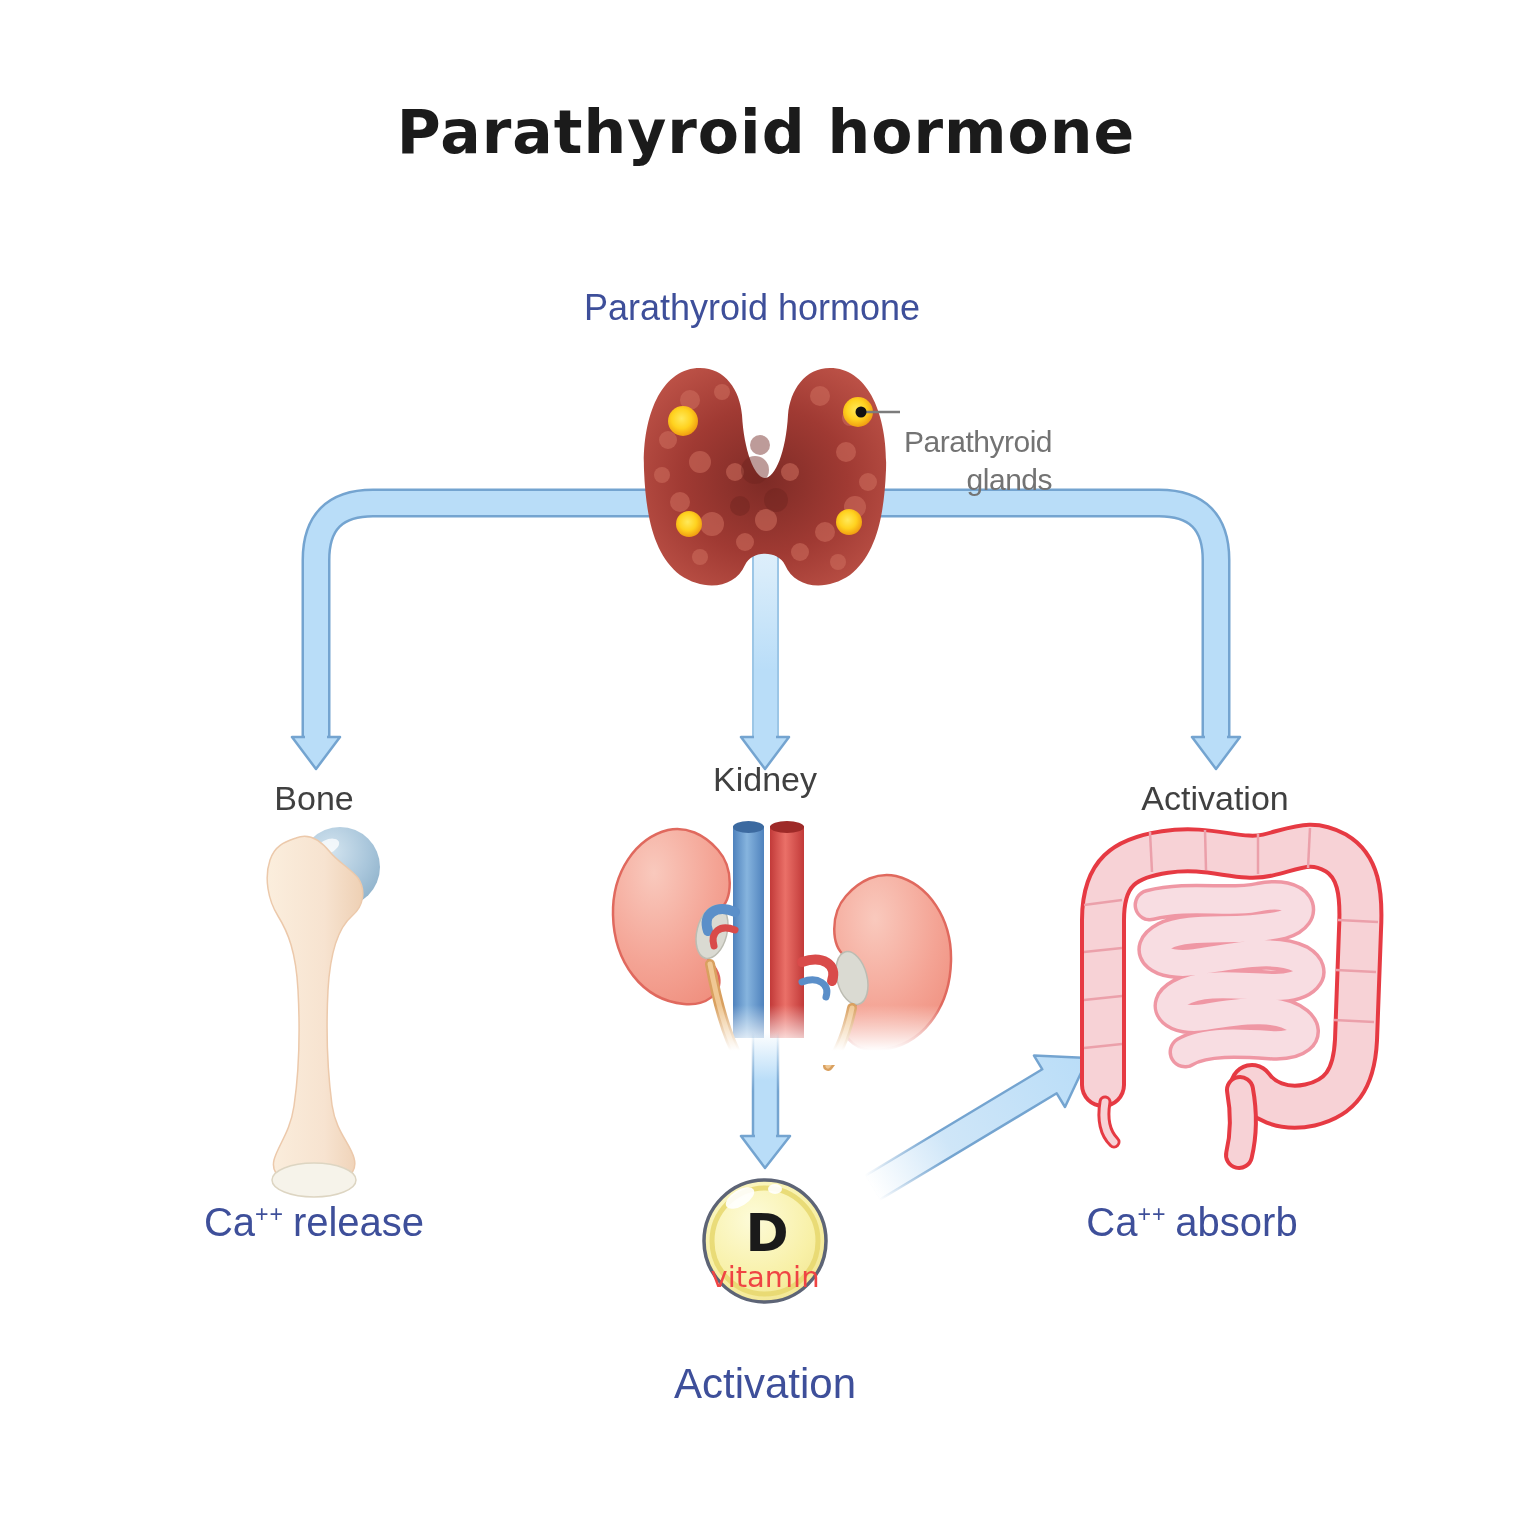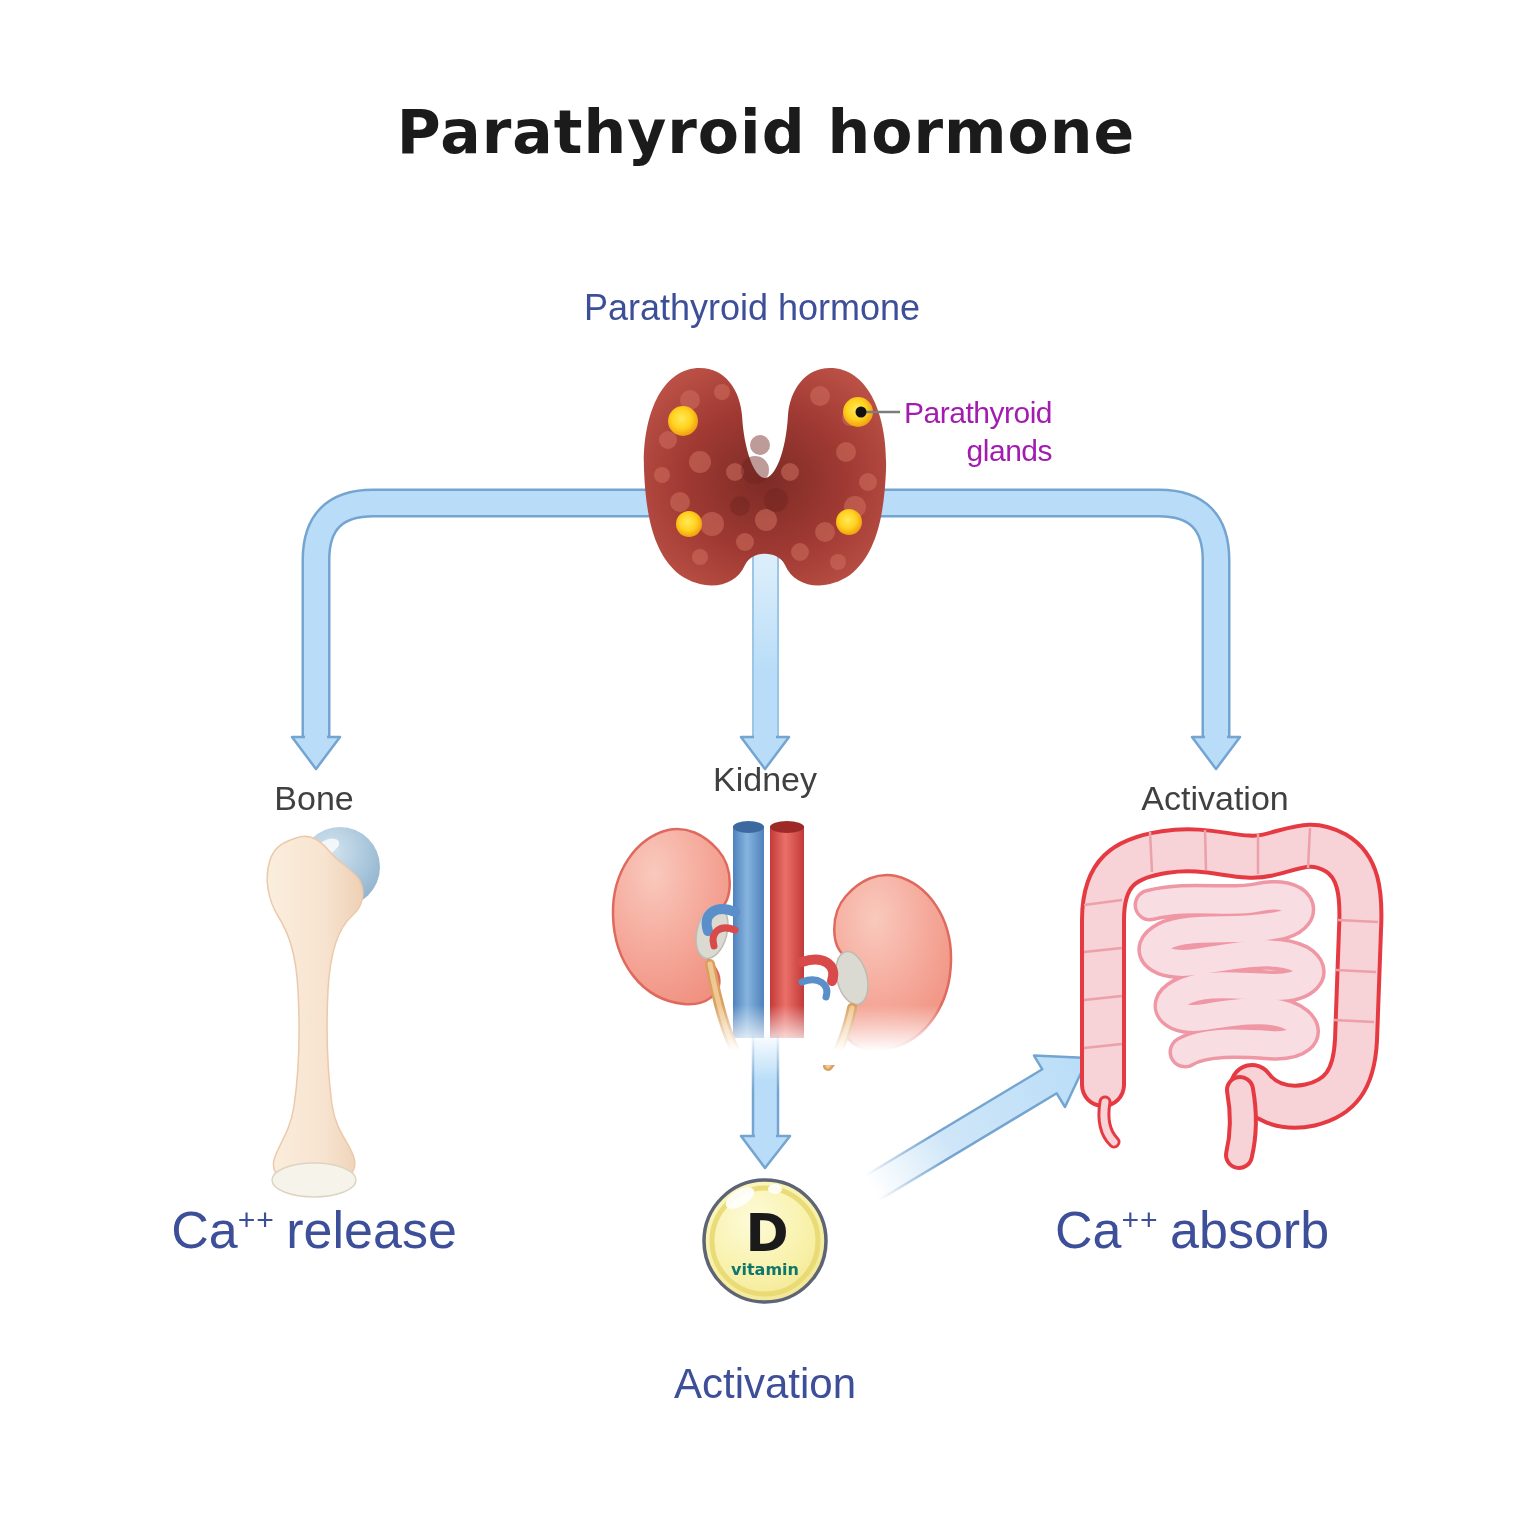--- a/index.html
+++ b/index.html
@@ -5,28 +5,28 @@
   html,body{margin:0;padding:0;background:#ffffff;}
   .canvas{position:relative;width:1536px;height:1536px;background:#ffffff;overflow:hidden;
           font-family:"Liberation Sans",sans-serif;border-radius:24px;}
   .art{position:absolute;left:0;top:0;}
   .lbl{position:absolute;white-space:nowrap;}
   .center{transform:translateX(-50%);text-align:center;}
   .title{font-family:"DejaVu Sans",sans-serif;font-weight:bold;font-size:60px;color:#1b1b1b;letter-spacing:1px;}
   .blue{color:#3e4f9a;}
   .black{color:#404040;}
   .pth{font-size:36px;line-height:1.16;font-weight:normal;}
-  .callout{font-size:30px;line-height:1.26;text-align:right;width:150px;color:#a21caf;letter-spacing:-0.5px;}
+  .callout{font-size:30px;line-height:1.26;text-align:right;width:150px;color:#737373;letter-spacing:-0.5px;margin-top:29px;}
   .organ{font-size:34px;}
-  .effect{font-size:52px;}
+  .effect{font-size:40px;}
   .effect .sup{font-size:58%;vertical-align:super;letter-spacing:1px;}
   .effect .rest{margin-left:0.22em;}
   .activation{font-size:42px;}
   .vit-letter{font-family:"DejaVu Sans",sans-serif;font-weight:bold;font-size:52px;color:#1a1a1a;}
-  .vit-word{font-family:"DejaVu Sans",sans-serif;font-weight:bold;font-size:16px;color:#0f766e;}
+  .vit-word{font-family:"DejaVu Sans",sans-serif;font-weight:normal;font-size:29px;color:#ef4444;}
 </style>
 </head>
 <body>
 
 <div class="canvas">
 
   <svg class="art" width="1536" height="1536" viewBox="0 0 1536 1536">
     <defs>
       <radialGradient id="glandGrad" cx="0.5" cy="0.52" r="0.62">
         <stop offset="0%" stop-color="#7e2b26"></stop>

